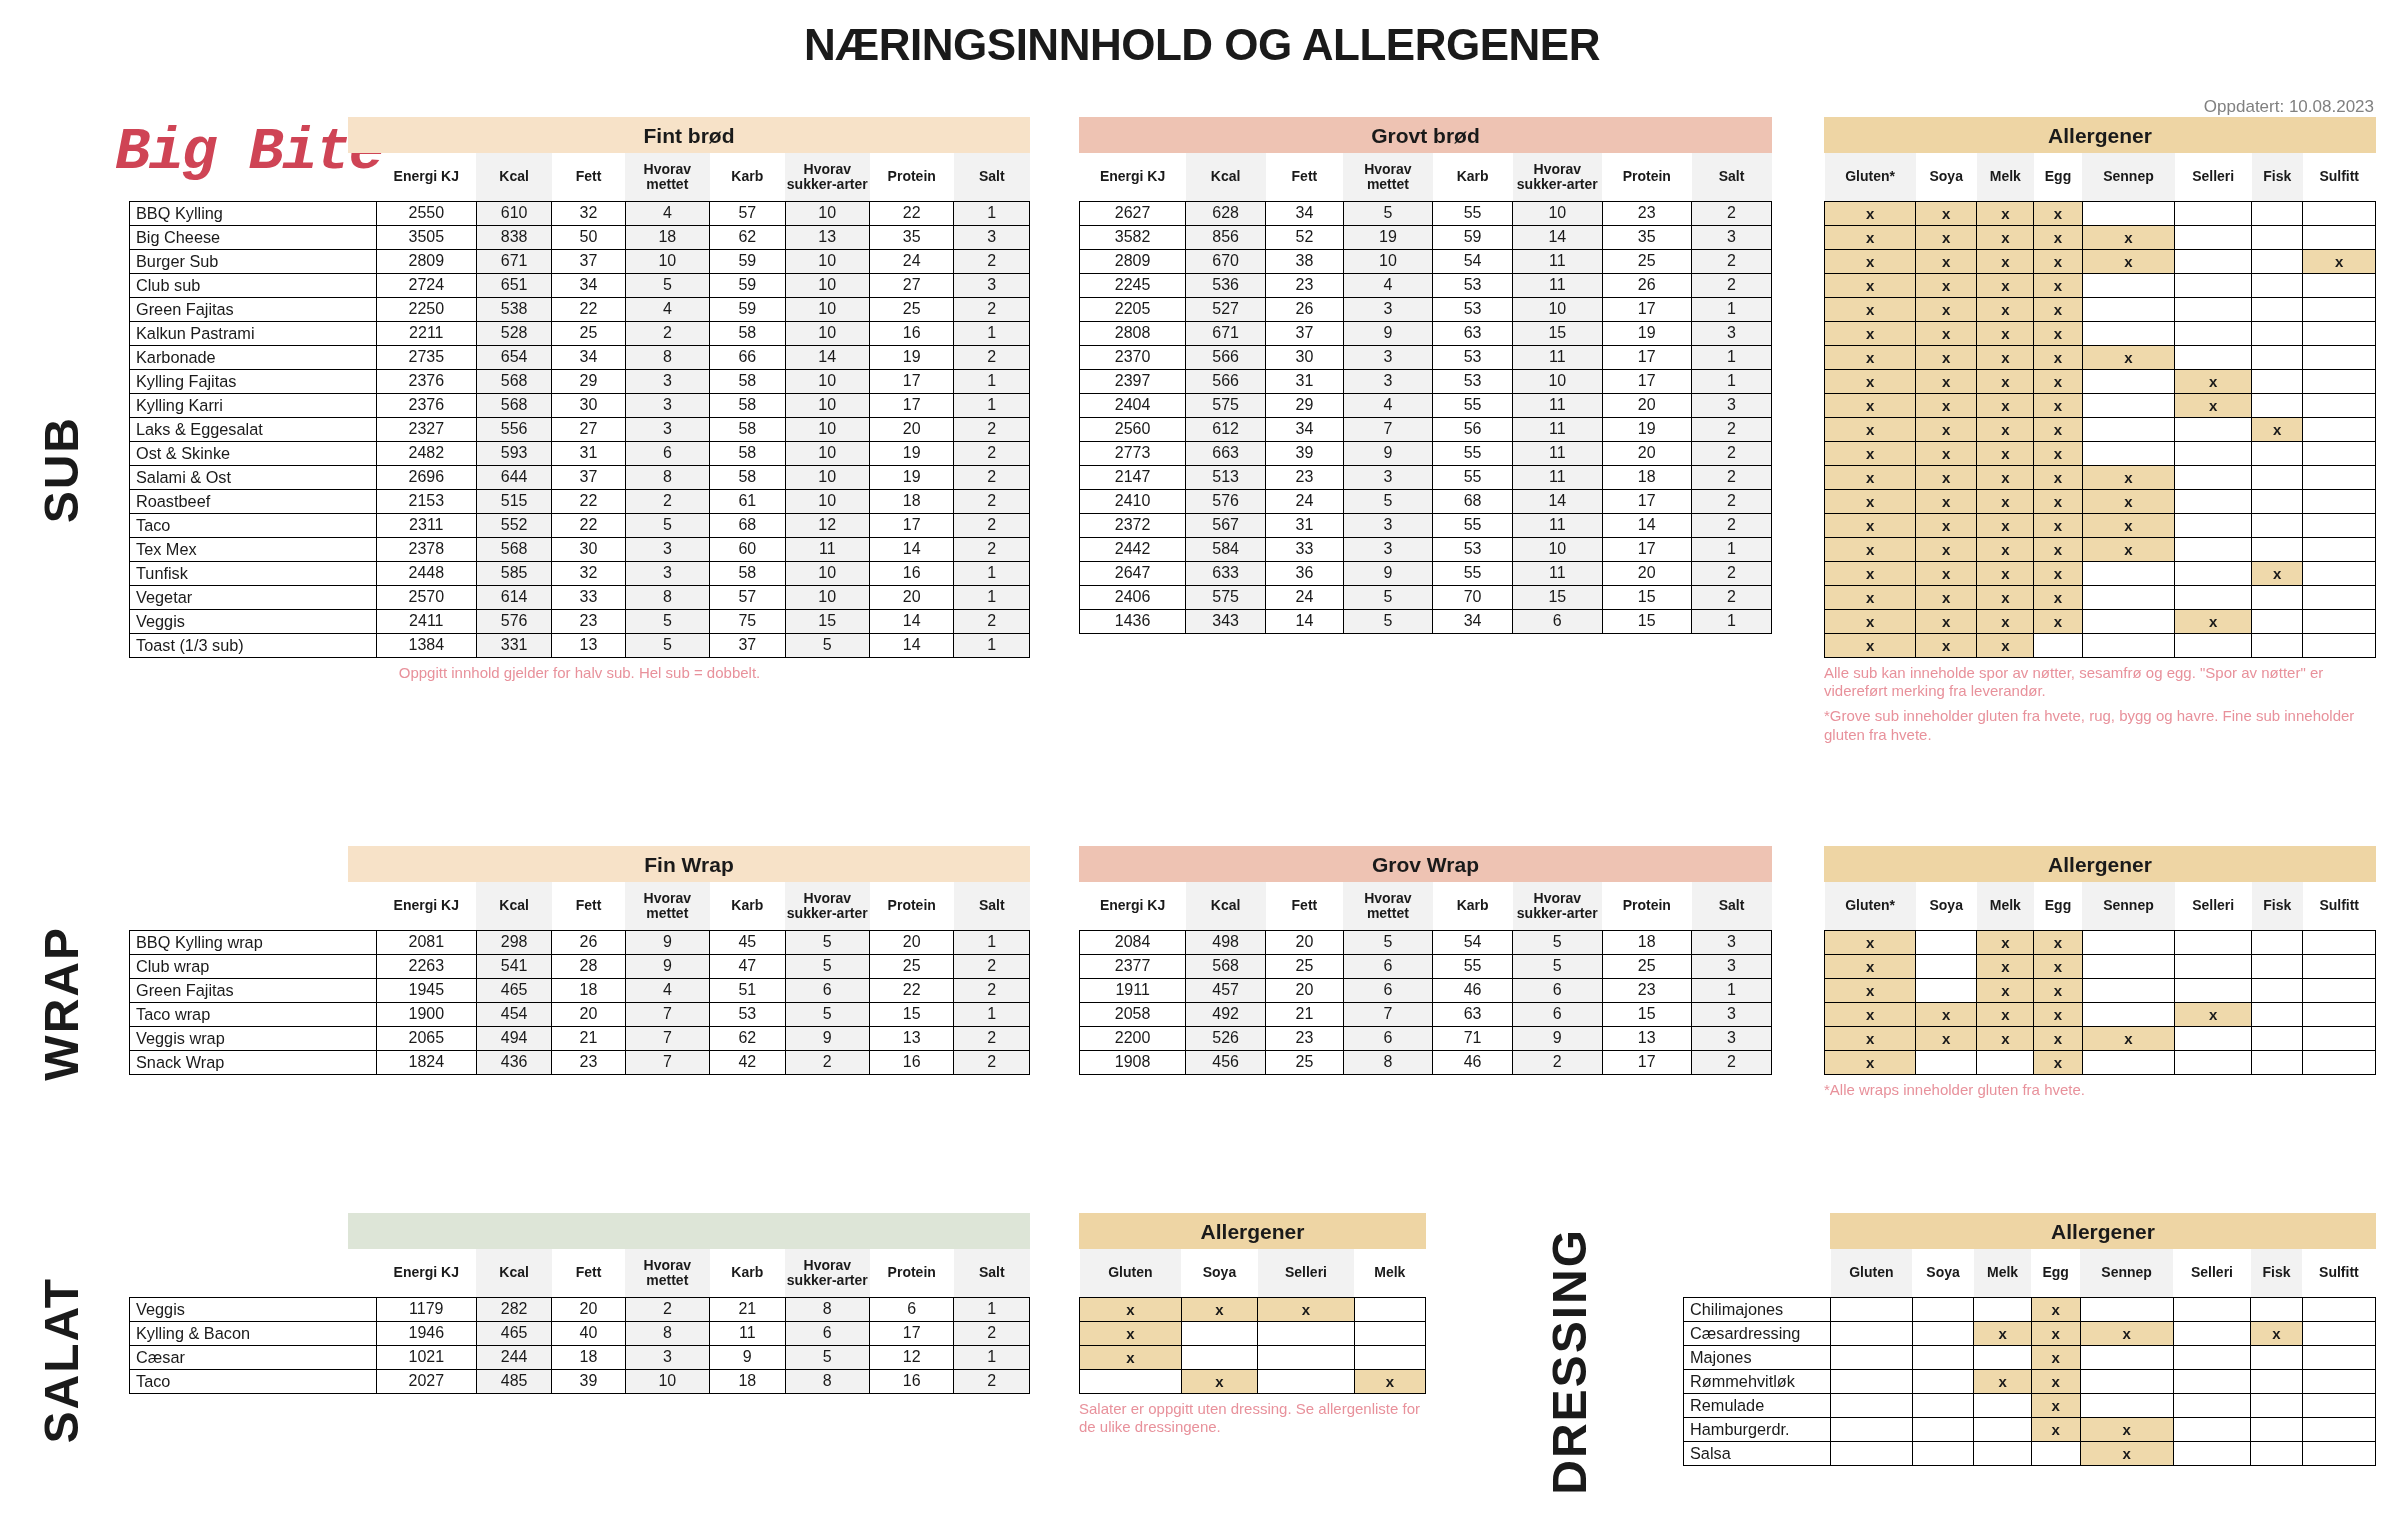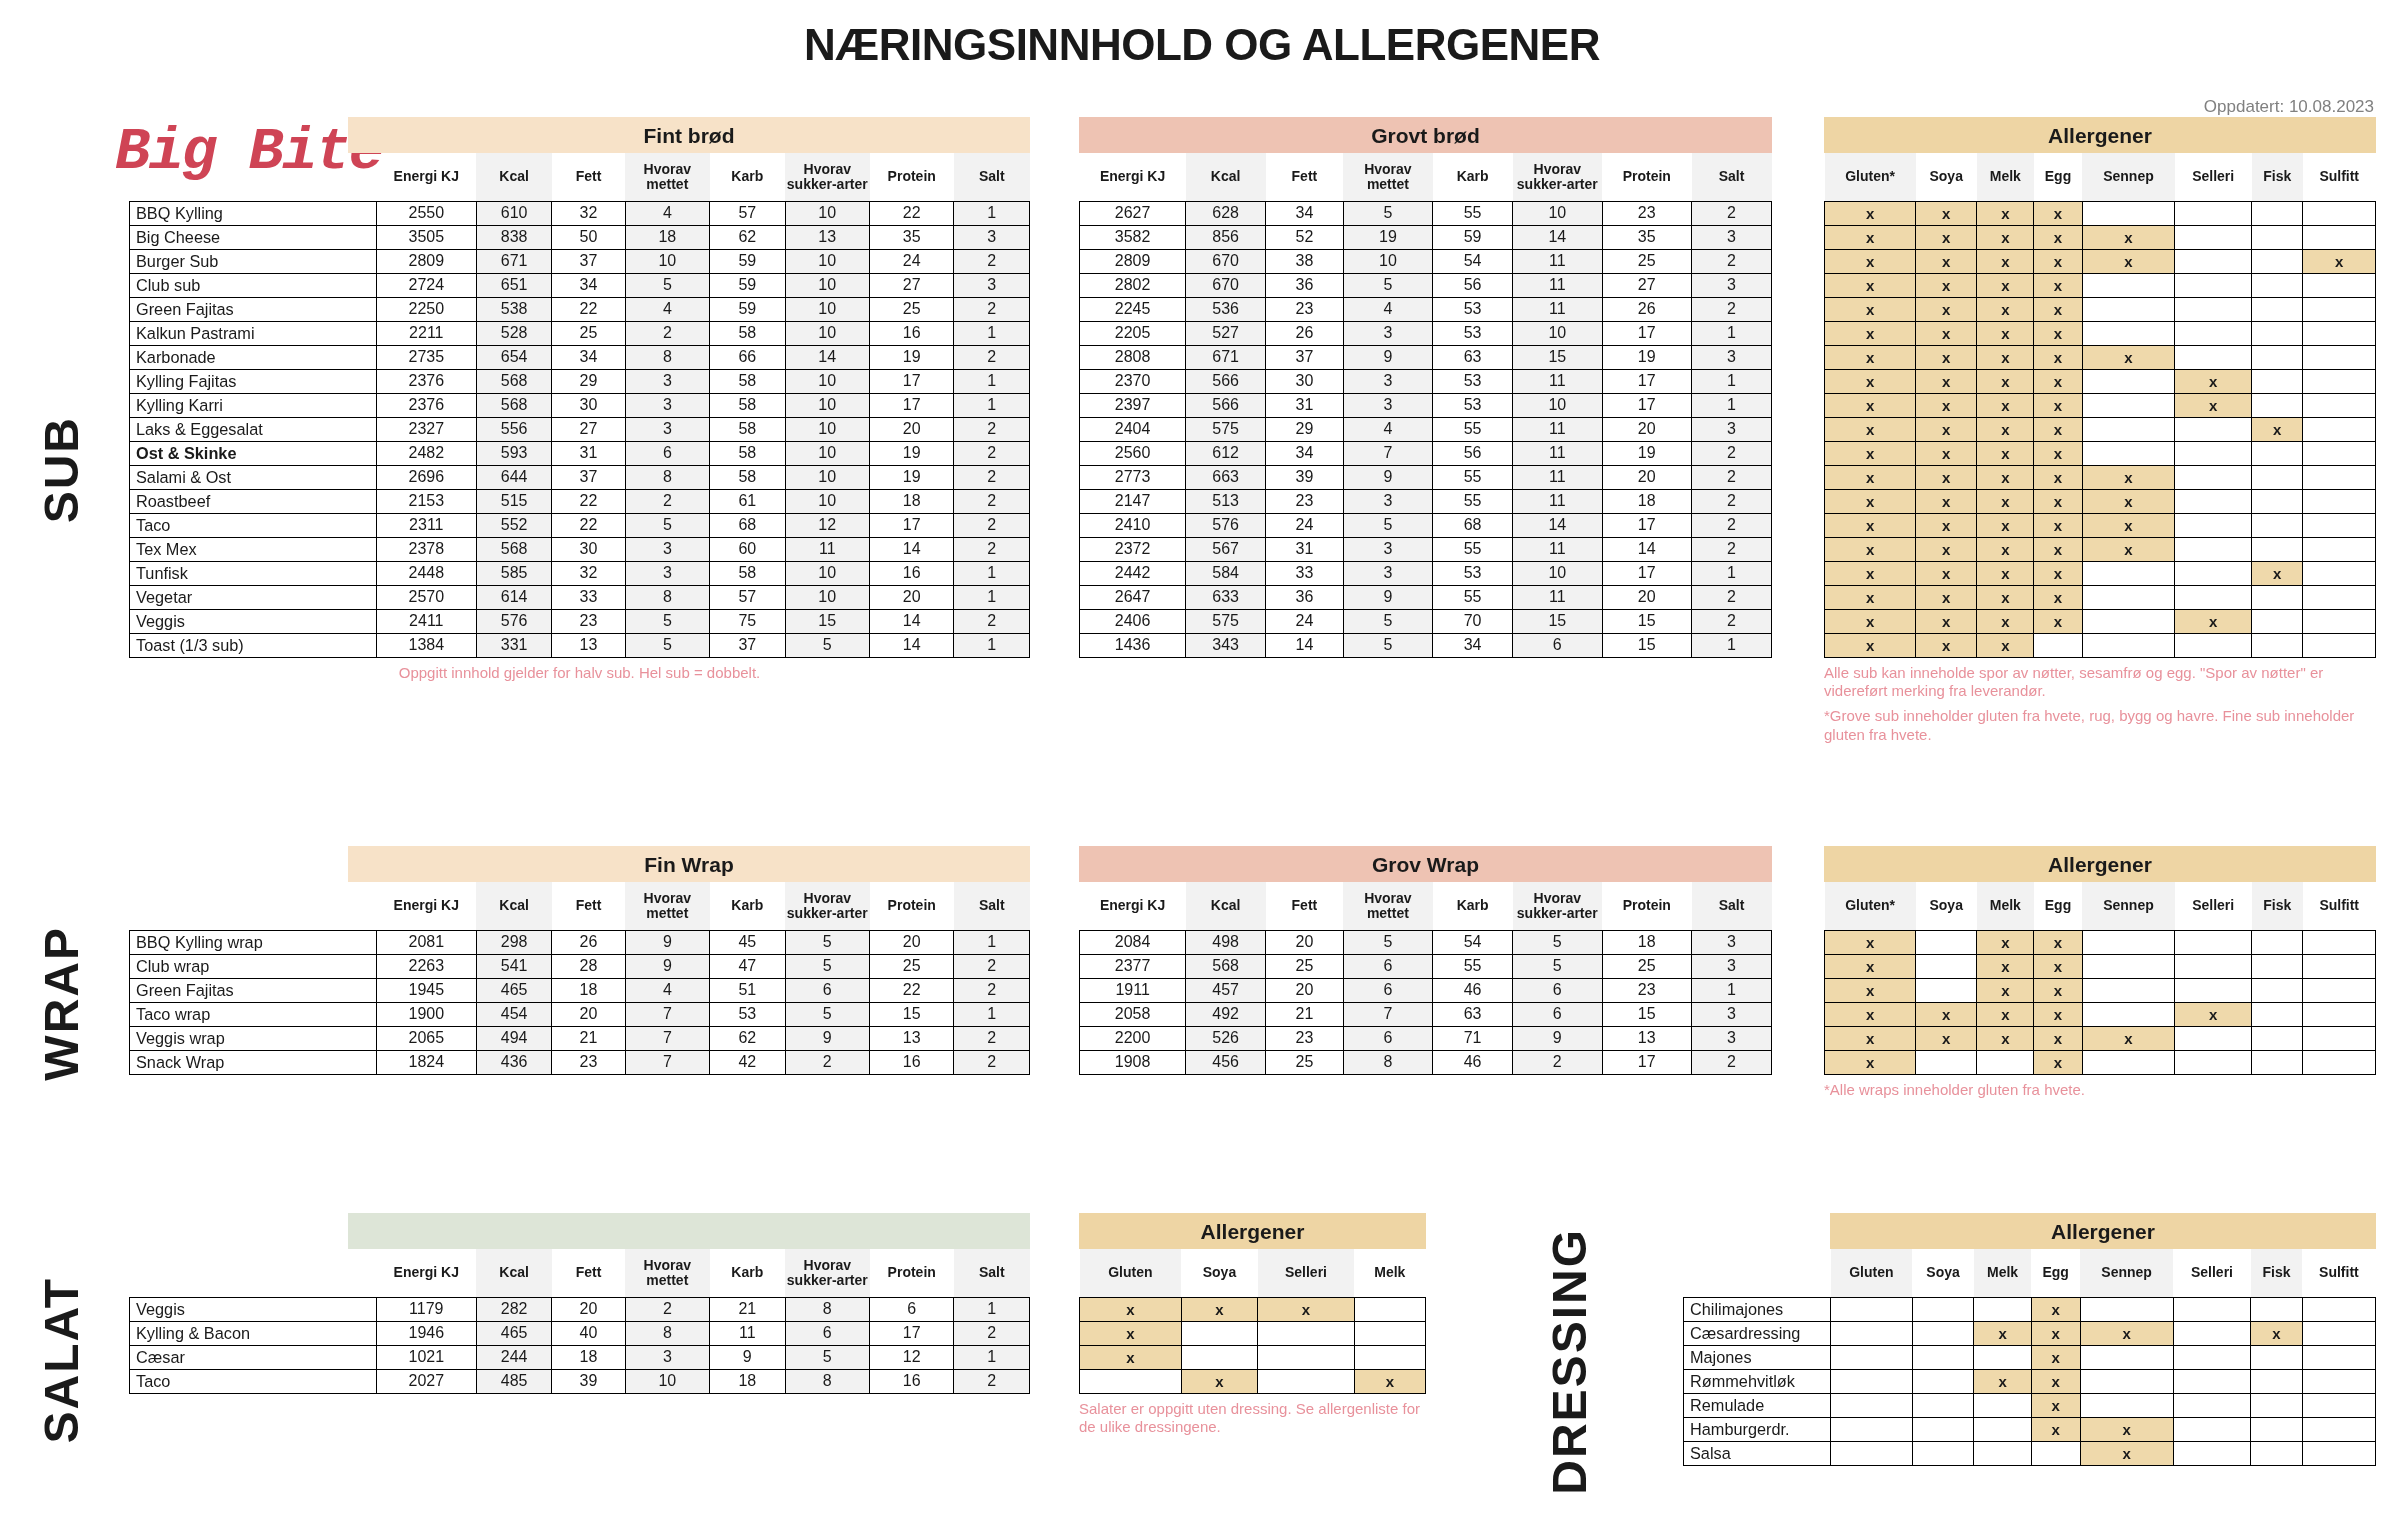--- a/index.html
+++ b/index.html
@@ -254,21 +254,21 @@
           <td style="width: 89px;">2327</td>
           <td class="alt" style="width: 67px;">556</td>
           <td style="width: 65px;">27</td>
           <td class="alt" style="width: 75px;">3</td>
           <td style="width: 67px;">58</td>
           <td class="alt" style="width: 75px;">10</td>
           <td style="width: 75px;">20</td>
           <td class="alt" style="width: 67px;">2</td>
         </tr>
         <tr>
-          <td class="name" style="width: 219px; font-weight: bold;">Ost &amp; Skinke</td>
+          <td class="name" style="width: 219px;">Ost &amp; Skinke</td>
           <td style="width: 89px;">2482</td>
           <td class="alt" style="width: 67px;">593</td>
           <td style="width: 65px;">31</td>
           <td class="alt" style="width: 75px;">6</td>
           <td style="width: 67px;">58</td>
           <td class="alt" style="width: 75px;">10</td>
           <td style="width: 75px;">19</td>
           <td class="alt" style="width: 67px;">2</td>
         </tr>
         <tr>
@@ -402,30 +402,20 @@
         </tr>
         <tr>
           <td style="width: 89px;">2809</td>
           <td class="alt" style="width: 67px;">670</td>
           <td style="width: 65px;">38</td>
           <td class="alt" style="width: 75px;">10</td>
           <td style="width: 67px;">54</td>
           <td class="alt" style="width: 75px;">11</td>
           <td style="width: 75px;">25</td>
           <td class="alt" style="width: 67px;">2</td>
-        </tr>
-        <tr>
-          <td style="width: 89px;">2802</td>
-          <td class="alt" style="width: 67px;">670</td>
-          <td style="width: 65px;">36</td>
-          <td class="alt" style="width: 75px;">5</td>
-          <td style="width: 67px;">56</td>
-          <td class="alt" style="width: 75px;">11</td>
-          <td style="width: 75px;">27</td>
-          <td class="alt" style="width: 67px;">3</td>
         </tr>
         <tr>
           <td style="width: 89px;">2245</td>
           <td class="alt" style="width: 67px;">536</td>
           <td style="width: 65px;">23</td>
           <td class="alt" style="width: 75px;">4</td>
           <td style="width: 67px;">53</td>
           <td class="alt" style="width: 75px;">11</td>
           <td style="width: 75px;">26</td>
           <td class="alt" style="width: 67px;">2</td>

